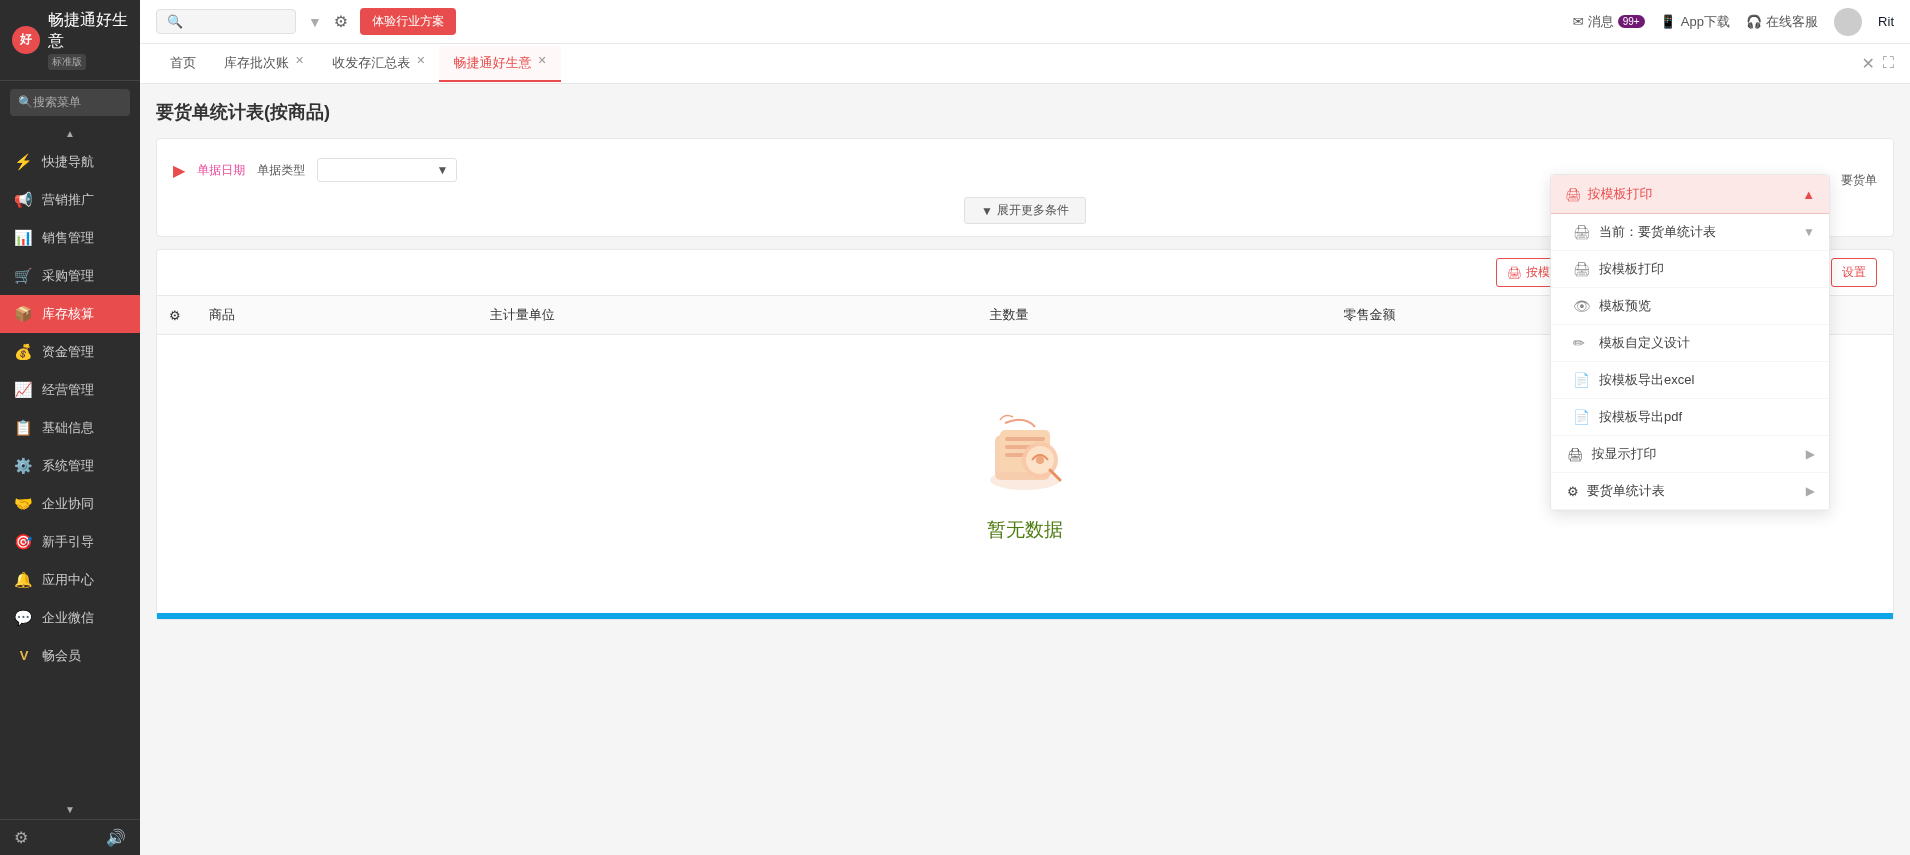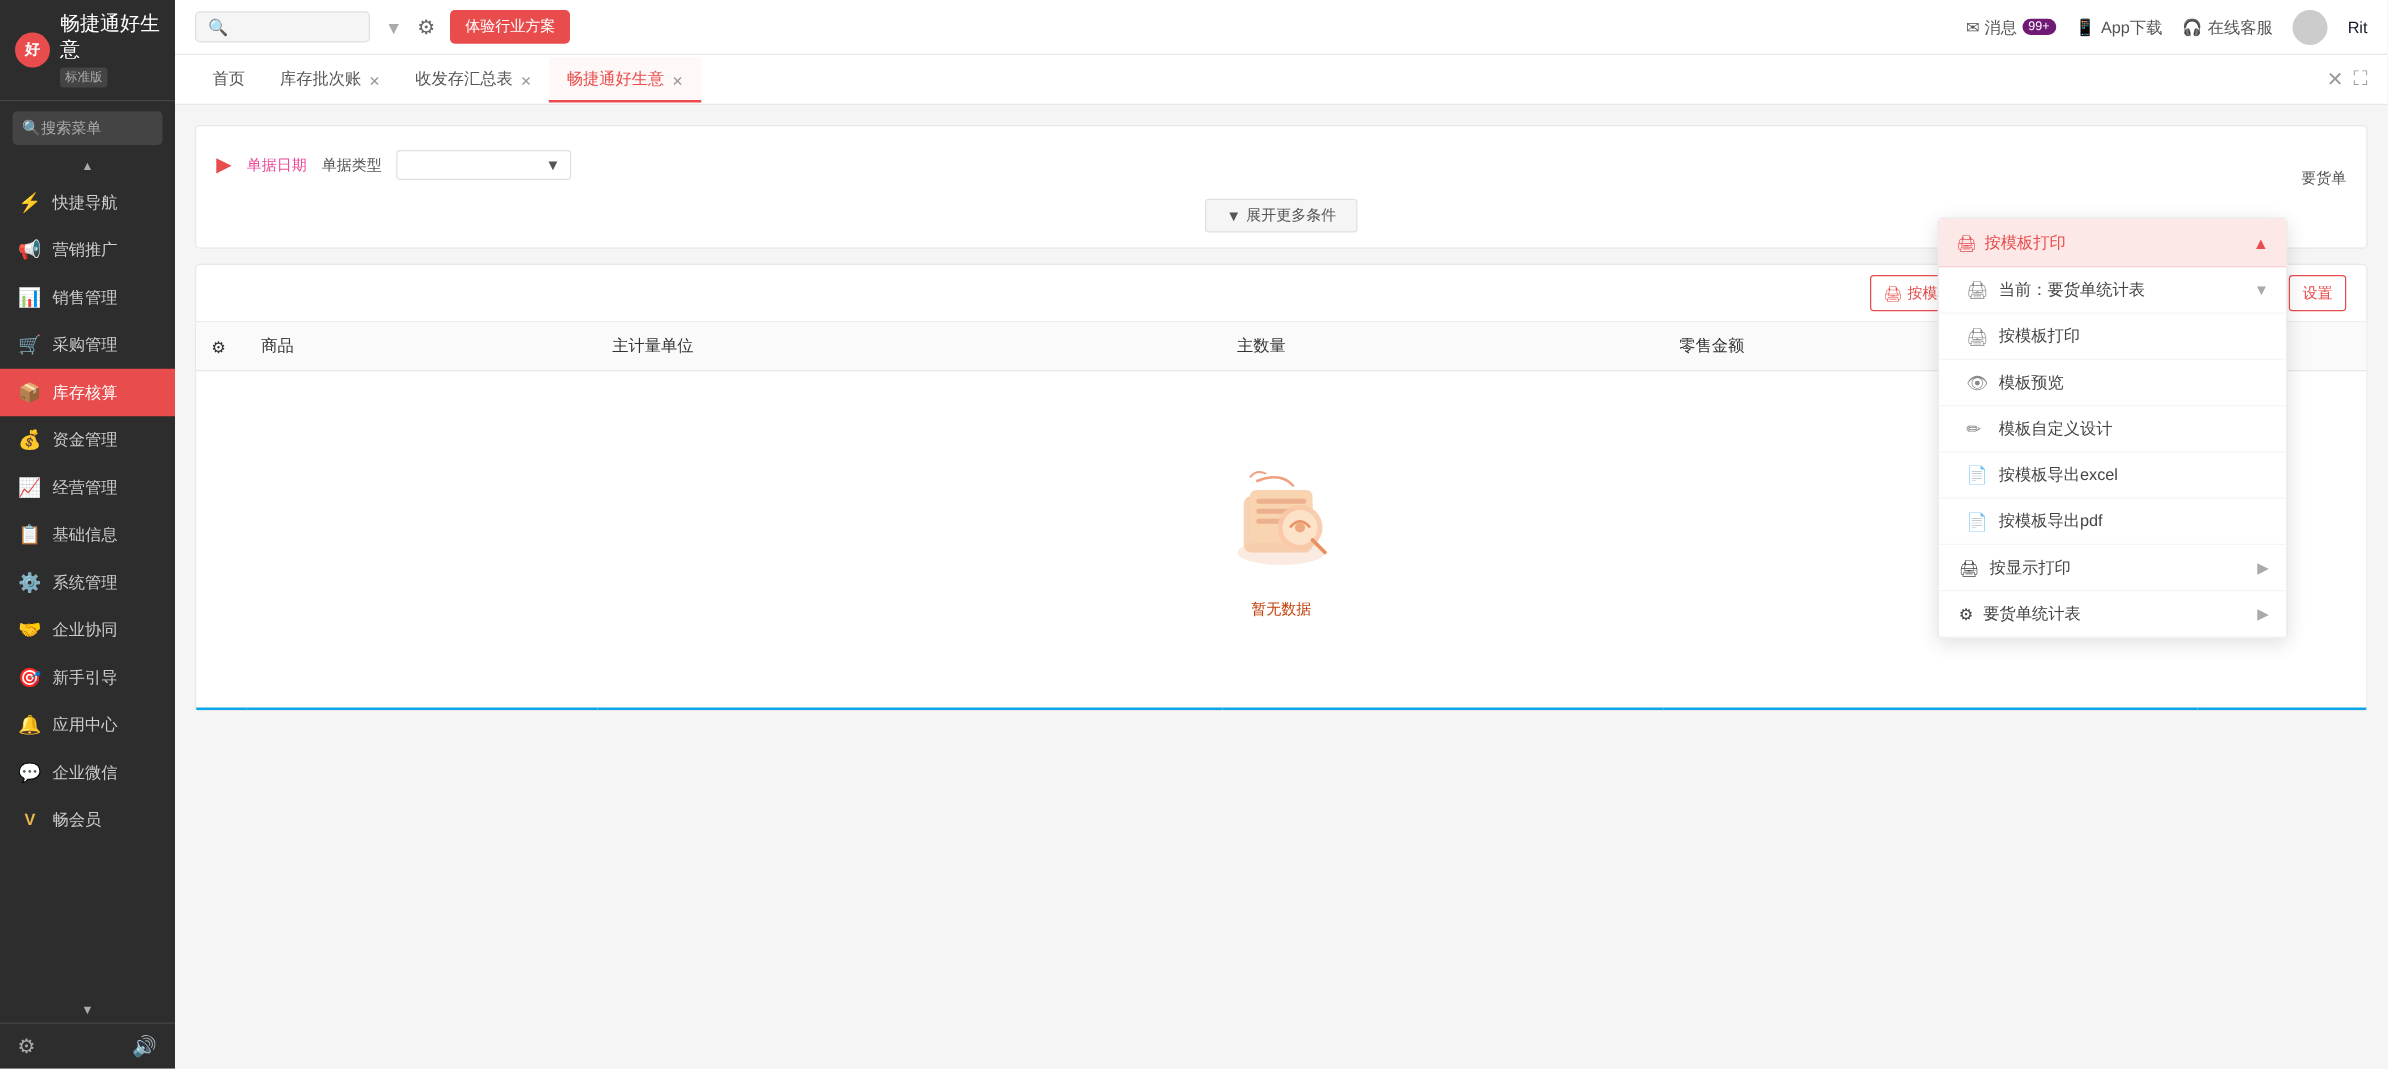--- a/index.html
+++ b/index.html
@@ -99,21 +99,21 @@
 
     
     .tabs {
       background: #fff;
       border-bottom: 1px solid #e8e8e8;
       display: flex; align-items: center;
       padding: 0 16px;
       height: 40px;
     }
     .tab {
-      display: flex; align-items: flex-end; gap: 4px;
+      display: flex; align-items: flex-start; gap: 4px;
       padding: 8px 14px;
       font-size: 13px; color: #555; cursor: pointer;
       border-bottom: 2px solid transparent;
     }
     .tab.active { color: #e84c4c; border-bottom-color: #e84c4c; background: #fff8f8; }
     .tab .close-btn { font-size: 11px; color: #999; margin-left: 2px; cursor: pointer; }
 
     .window-controls { margin-left: auto; display: flex; gap: 8px; color: #999; cursor: pointer; font-size: 16px; }
 
     
@@ -191,21 +191,21 @@
       border-radius: 0 0 4px 4px;
     }
     table { width: 100%; border-collapse: collapse; }
     thead tr { background: #fafafa; }
     th {
       padding: 10px 12px;
       text-align: left; font-size: 13px; font-weight: 500; color: #333;
       border-bottom: 1px solid #e8e8e8;
     }
     th:first-child { width: 40px; }
-    td { padding: 10px 12px; border-bottom: 2px solid #0ea5e9; font-size: 12px; color: #c2410c; }
+    td { padding: 10px 12px; border-bottom: 6px solid #0ea5e9; font-size: 19px; color: #4d7c0f; }
 
     
     .empty-state {
       display: flex; flex-direction: column; align-items: center; justify-content: center;
       padding: 60px 0;
     }
     .empty-icon {
       width: 100px; height: 100px;
       margin-bottom: 12px;
       position: relative;
@@ -383,20 +383,21 @@
       <span class="close-btn">✕</span>
     </div>
     <div class="window-controls">
       <span>✕</span>
       <span>⛶</span>
     </div>
   </div>
 
   <div class="page-content">
 
+    <div class="page-title">要货单统计表(按商品)</div>
 
     <div class="filter-area">
       <div class="filter-row">
         <span class="filter-arrow" style="color:#e84c4c;">▶</span>
         <span class="filter-label">单据日期</span>
         <span class="filter-type-label">单据类型</span>
         <div class="filter-select">
           <span style="flex:1;"></span>
           <span>▼</span>
         </div>

